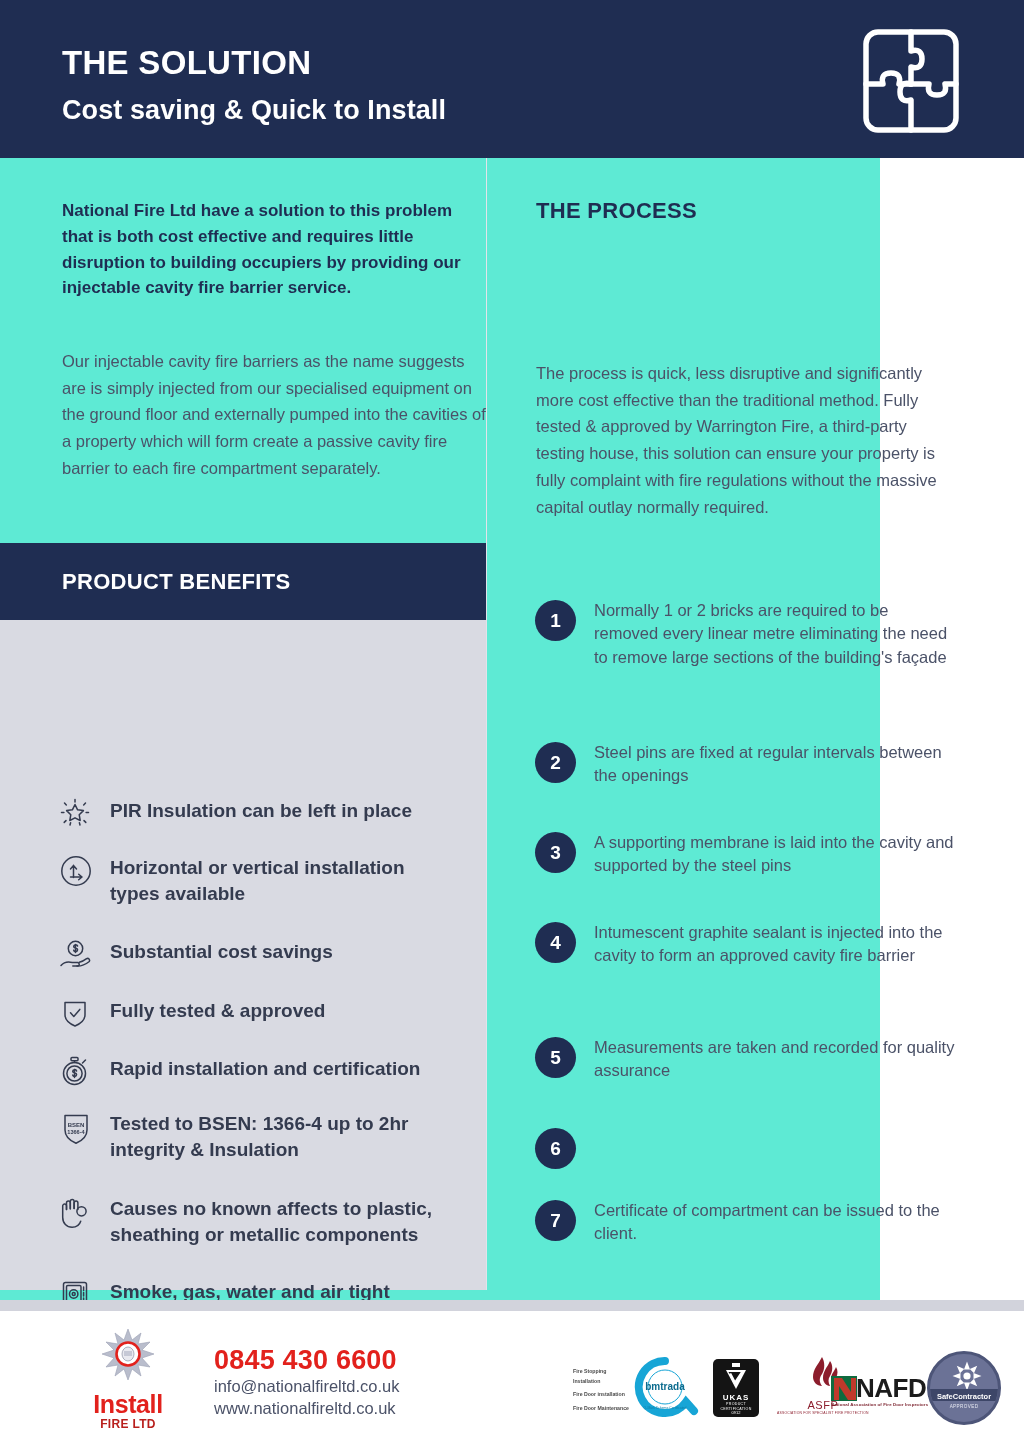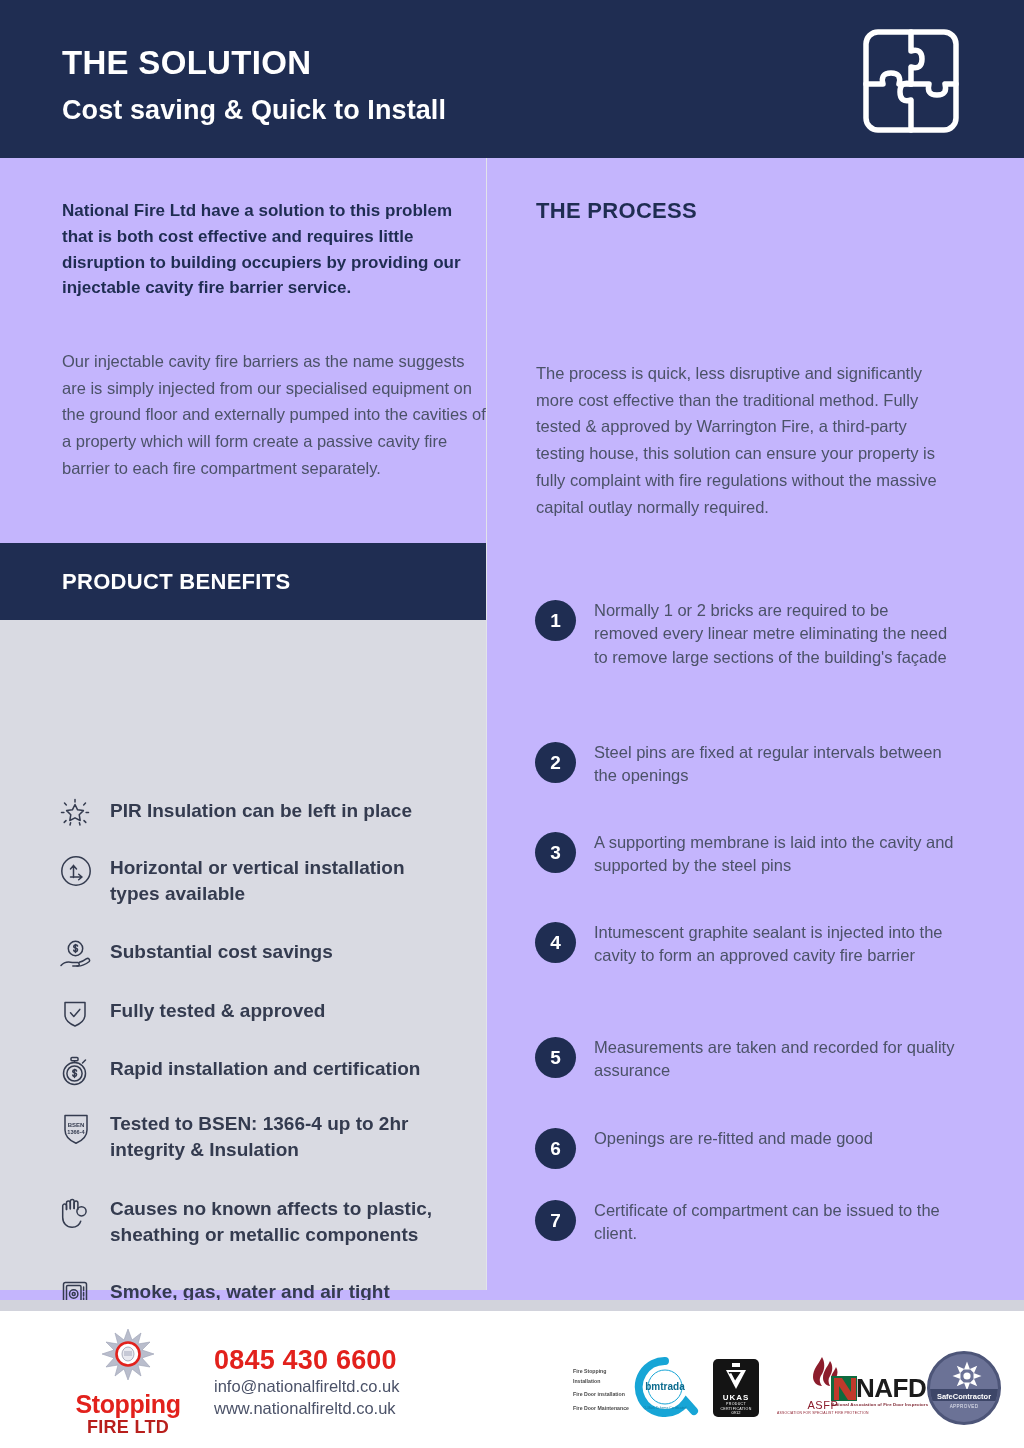--- a/index.html
+++ b/index.html
@@ -2,21 +2,21 @@
 <html><head>
 <meta charset="utf-8">
 <style>
   * { box-sizing: border-box; margin: 0; padding: 0; }
   html, body {
     width: 1024px; height: 1448px;
     background: #ffffff;
     font-family: "Liberation Sans", sans-serif;
     overflow: hidden;
   }
-  .page { position: relative; width: 1024px; height: 1448px; background: #c4b5fd; }
+  .page { position: relative; width: 880px; height: 1448px; background: #5eead4; }
 
   
   .header {
     position: absolute; left: 0; top: 0; width: 1024px; height: 158px;
     background: #1f2d52;
   }
   .header-title {
     position: absolute; left: 62px; top: 44px;
     font-size: 33px; font-weight: 700; color: #ffffff;
     letter-spacing: 0.3px;
@@ -115,21 +115,21 @@
   .footer {
     position: absolute; left: 0; top: 1311px; width: 1024px; height: 137px;
     background: #ffffff;
   }
   .nf-logo { position: absolute; left: 72px; top: 16px; width: 112px; text-align: center; }
   .nf-logo .nf-name {
     font-size: 25px; font-weight: 700; color: #e2211c;
     letter-spacing: -0.4px; line-height: 1; margin-top: 3px;
   }
   .nf-logo .nf-sub {
-    font-size: 18px; font-weight: 700; color: #b81f1c; letter-spacing: 0.3px;
+    font-size: 12px; font-weight: 700; color: #b81f1c; letter-spacing: 0.3px;
     line-height: 1.2;
   }
   .contact { position: absolute; left: 214px; top: 34px; }
   .contact .phone {
     font-size: 27px; font-weight: 700; color: #e2211c; letter-spacing: 0.2px;
   }
   .contact .eml, .contact .web {
     font-size: 16.5px; color: #4b5268; line-height: 1.33;
   }
   .accreds {
@@ -343,42 +343,41 @@
     <div class="step-row" style="top:762px">
       <div class="step-num">4</div>
       <div class="step-txt">Intumescent graphite sealant is injected into the cavity to form an approved cavity fire barrier</div>
     </div>
     <div class="step-row" style="top:877px">
       <div class="step-num">5</div>
       <div class="step-txt">Measurements are taken and recorded for quality assurance</div>
     </div>
     <div class="step-row" style="top:968px">
       <div class="step-num">6</div>
-      <div class="step-txt">Openings are re-fitted and made good</div>
     </div>
     <div class="step-row" style="top:1040px">
       <div class="step-num">7</div>
       <div class="step-txt">Certificate of compartment can be issued to the client.</div>
     </div>
   </div>
 
   <div class="gray-band"></div>
 
   <div class="footer">
 
     <div class="nf-logo">
       <svg width="62" height="58" viewBox="0 0 62 58">
         <g fill="#b9bdcc" stroke="#9aa0b4" stroke-width="0.6">
           <path d="M31 2 L35 13 L44 6 L41 17 L53 15 L45 23 L57 27 L45 31 L53 40 L41 38 L44 49 L35 42 L31 53 L27 42 L18 49 L21 38 L9 40 L17 31 L5 27 L17 23 L9 15 L21 17 L18 6 L27 13 Z"></path>
         </g>
         <circle cx="31" cy="27" r="11.5" fill="#ffffff" stroke="#e2211c" stroke-width="2.6"></circle>
         <ellipse cx="31" cy="27" rx="6" ry="7" fill="#e9eaf0" stroke="#8b90a3" stroke-width="0.7"></ellipse>
         <path d="M27 24 h8 v5 h-8 z" fill="#c6c9d6"></path>
       </svg>
-      <div class="nf-name">Stopping</div>
+      <div class="nf-name">Install</div>
       <div class="nf-sub">FIRE LTD</div>
     </div>
 
     <div class="contact">
       <div class="phone">0845 430 6600</div>
       <div class="eml">info@nationalfireltd.co.uk</div>
       <div class="web">www.nationalfireltd.co.uk</div>
     </div>
   </div>
 

